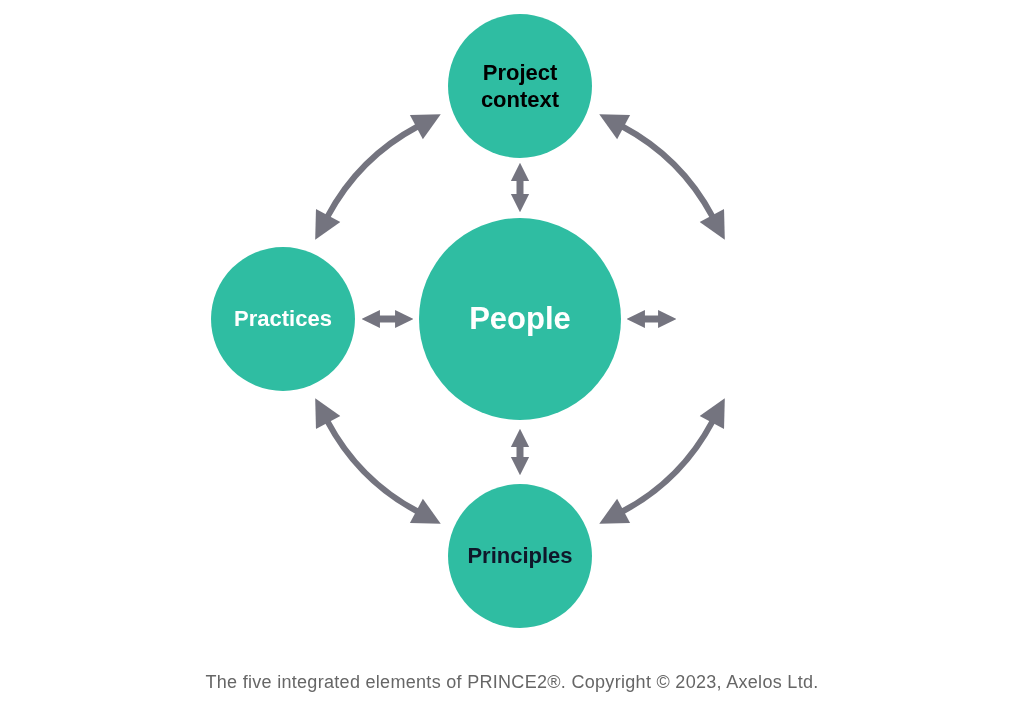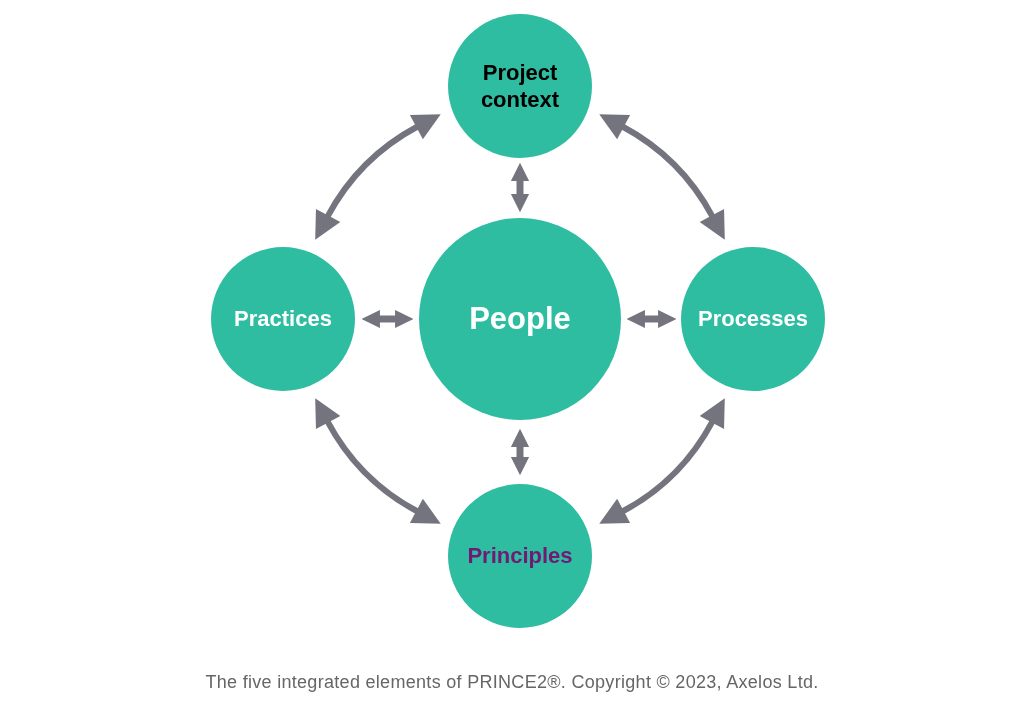--- a/index.html
+++ b/index.html
@@ -106,23 +106,20 @@
   </div>
 
   <div class="node node-outer node-left" style="background: rgb(47, 189, 162);">
     <span style="color: rgb(255, 255, 255);">Practices</span>
   </div>
 
   <div class="node node-center" style="background: rgb(47, 189, 162);">
     <span style="color: rgb(255, 255, 255);">People</span>
   </div>
 
-  <div class="node node-outer node-right" style="background: rgb(47, 189, 162);">
-    <span style="color: rgb(255, 255, 255);">Processes</span>
-  </div>
 
   <div class="node node-outer node-bottom" style="background: rgb(47, 189, 162);">
-    <span style="color: #701a75;">Principles</span>
+    <span style="color: #0f172a;">Principles</span>
   </div>
 
   <div class="caption">The five integrated elements of PRINCE2®. Copyright © 2023, Axelos Ltd.</div>
 
 </div>
 
 </body></html>

